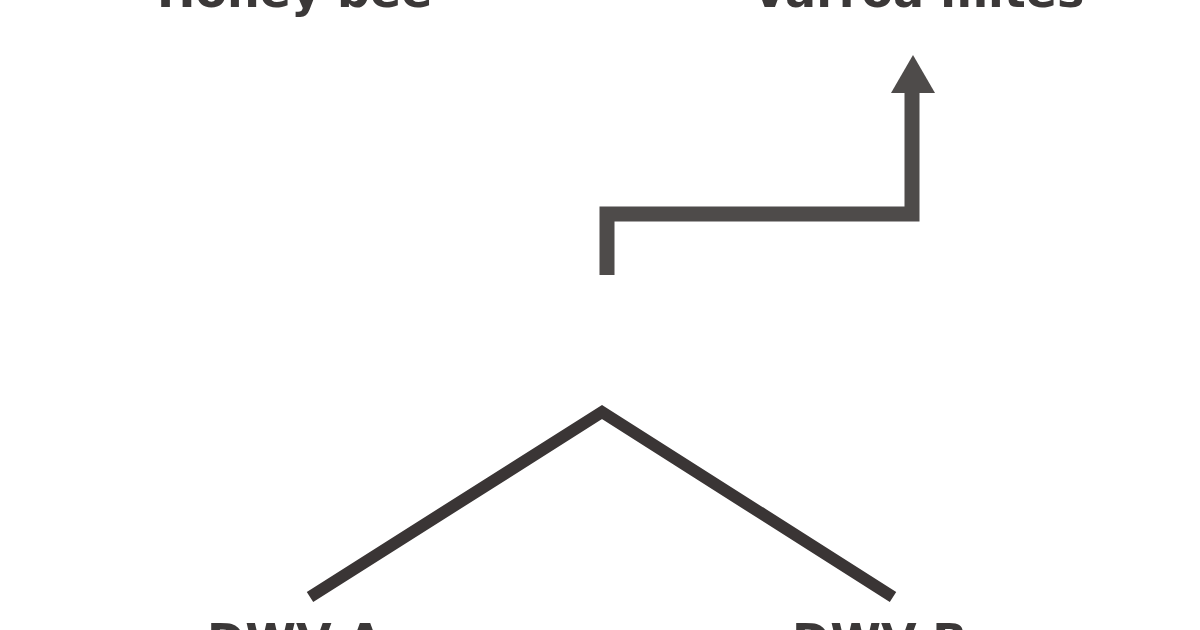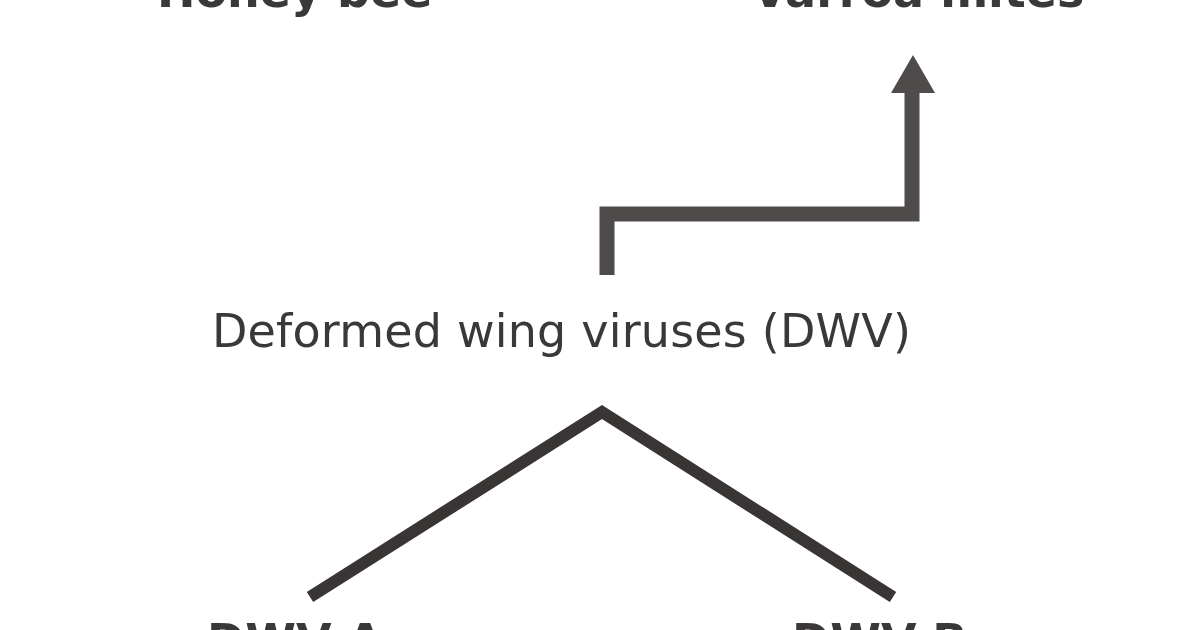--- a/index.html
+++ b/index.html
@@ -59,19 +59,18 @@
       <polygon points="913,55 935,93 891,93" fill="#4e4b4a"></polygon>
     </g>
 
     <polyline points="310,597 602,412 893,597" fill="none" stroke="#3a3535" stroke-width="12" stroke-linejoin="miter" stroke-linecap="butt"></polyline>
   </svg>
 
   <div class="label label-top" style="left:157px;">Honey bee</div>
 
   <div class="label label-top" style="left:752px;">Varroa mites</div>
 
-  <div class="label label-mid">Deformed wing viruses (DWV)</div>
 
   <div class="label label-bottom" style="left:207px;">DWV-A</div>
 
   <div class="label label-bottom" style="left:792px;">DWV-B</div>
 
 </div>
 
 </body></html>

